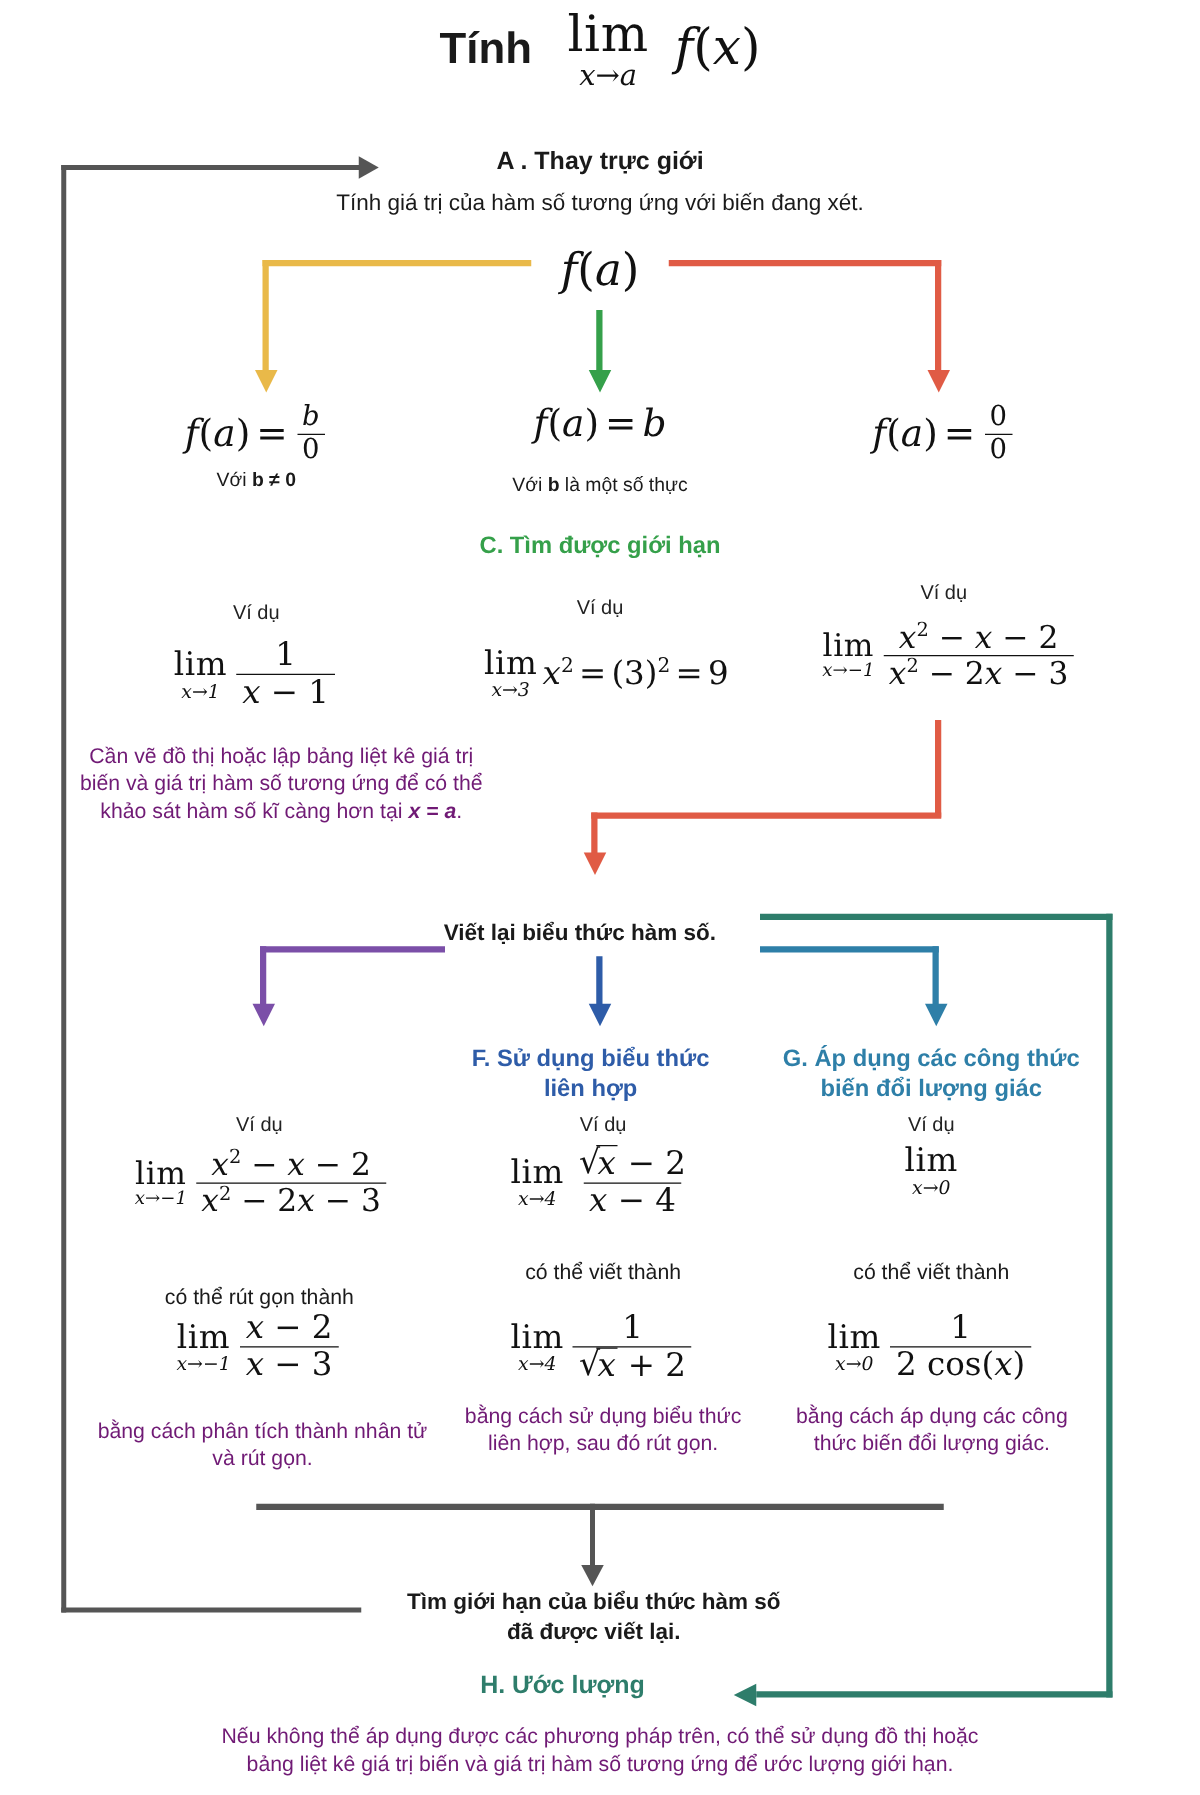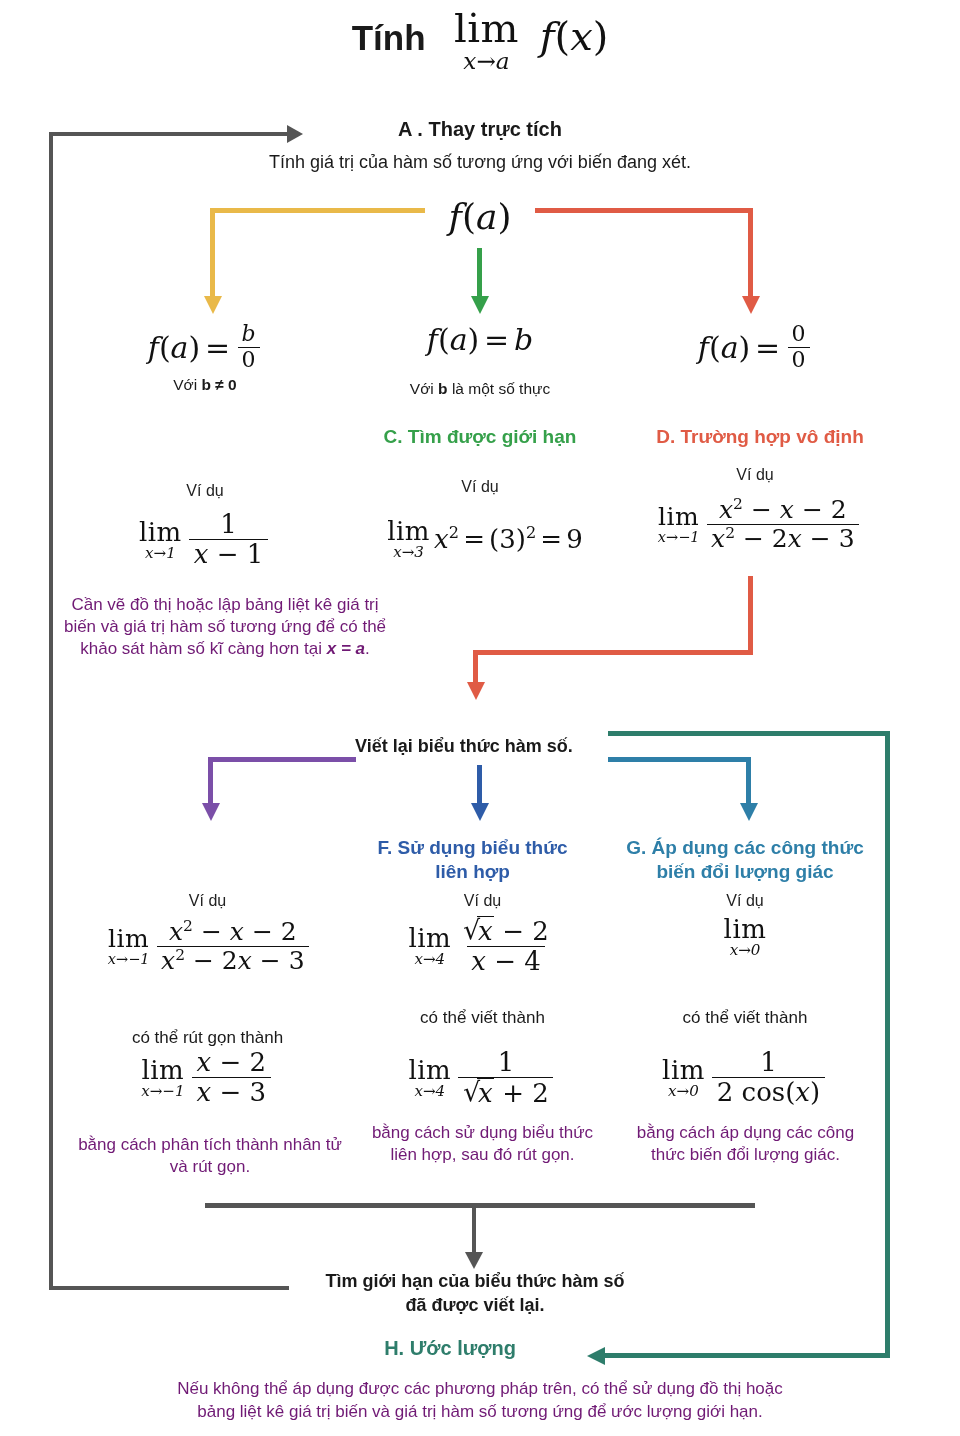--- a/index.html
+++ b/index.html
@@ -60,21 +60,21 @@
       <span class="mi" style="margin-left:8px;">f</span><span>(</span><span class="mi">x</span><span>)</span>
     </span>
   </div>
 
   <div class="ln" style="left:49px;top:132px;width:4px;height:1158px;"></div>
   <div class="ln" style="left:49px;top:1286px;width:240px;height:4px;"></div>
   <div class="ln" style="left:49px;top:132px;width:240px;height:4px;"></div>
   <div class="arrow-r" style="left:287px;top:125px;border-left:16px solid #555;"></div>
 
   <div class="abs ctr" style="left:260px;top:118px;width:440px;">
-    <span class="h-sec" style="font-size:20px;">A . Thay trực tích</span>
+    <span class="h-sec" style="font-size:20px;">A . Thay trực giới</span>
   </div>
   <div class="abs ctr" style="left:130px;top:152px;width:700px;">
     <span style="font-size:18px;">Tính giá trị của hàm số tương ứng với biến đang xét.</span>
   </div>
 
   <div class="abs ctr" style="left:380px;top:196px;width:200px;">
     <span class="math" style="font-size:36px;"><span class="mi">f</span>(<span class="mi">a</span>)</span>
   </div>
 
   <div class="ln" style="left:210px;top:208px;width:215px;height:5px;background:#E9B949;"></div>
@@ -152,23 +152,20 @@
 
   <div class="abs ctr" style="left:630px;top:322px;width:250px;">
     <span class="math eqrow" style="font-size:30px;">
       <span><span class="mi">f</span>(<span class="mi">a</span>)</span>
         <span>=</span>
       <span class="frac" style="font-size:22px;">
           <span class="num">0</span>
           <span class="den">0</span>
         </span>
     </span>
-  </div>
-  <div class="abs ctr" style="left:620px;top:426px;width:280px;font-size:19px;font-weight:700;color:#E05B45;">
-    <span>D. Trường hợp vô định</span>
   </div>
   <div class="abs ctr" style="left:630px;top:466px;width:250px;">
     <span class="vidu">Ví dụ</span>
   </div>
   <div class="abs ctr" style="left:610px;top:496px;width:300px;">
     <span class="math eqrow" style="font-size:25px;">
       <span class="lim">
           <span class="op">lim</span>
           <span class="sub mi">x→−1</span>
         </span>

